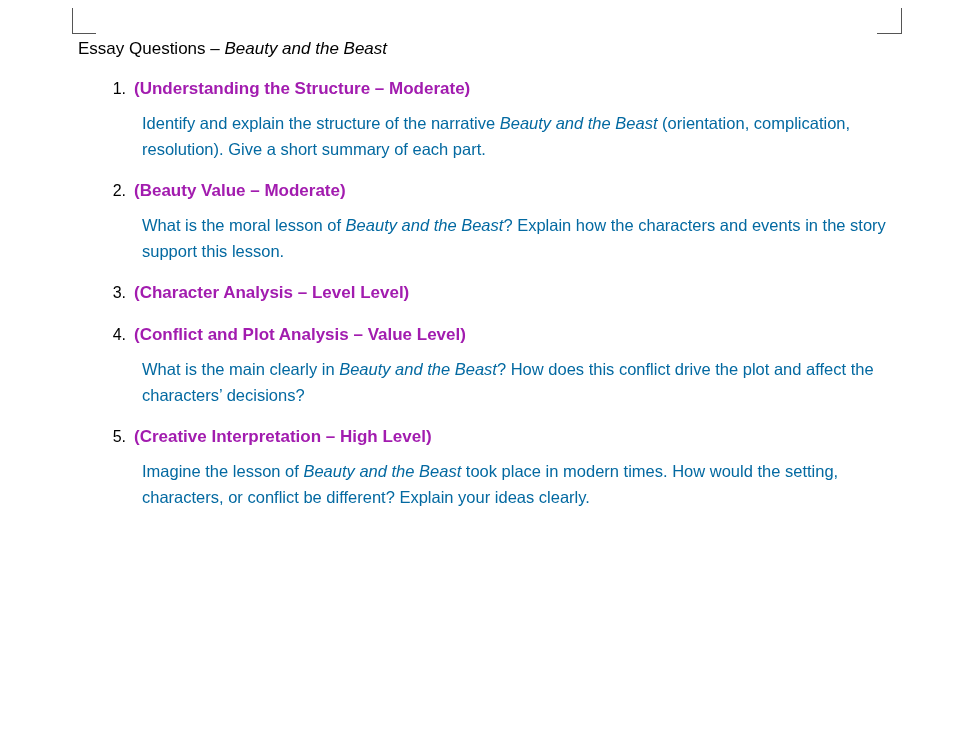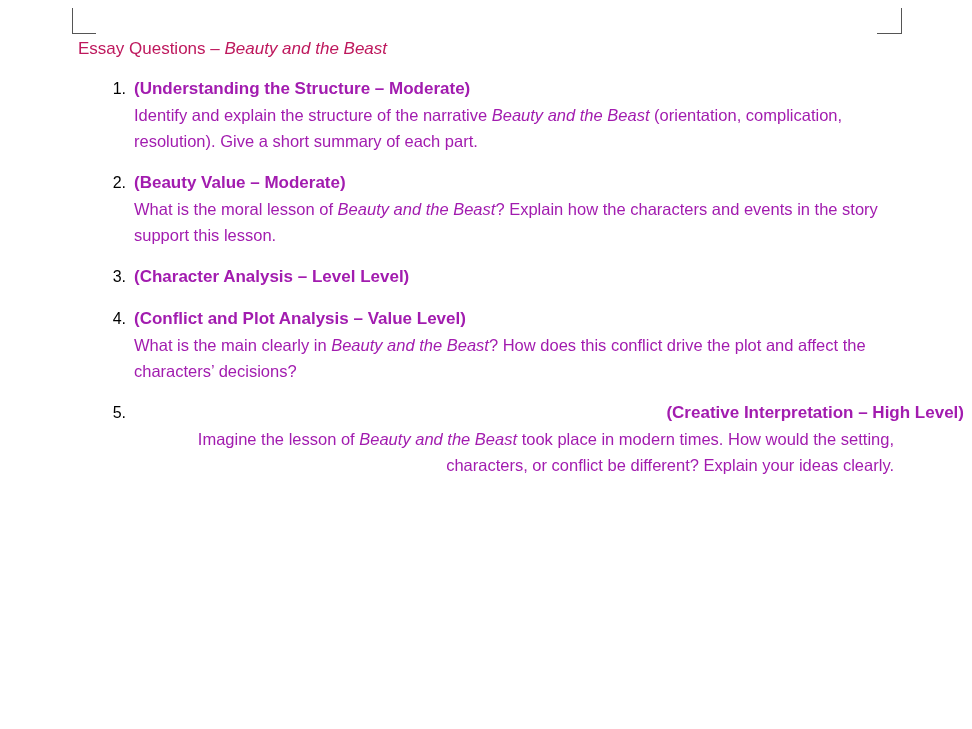--- a/index.html
+++ b/index.html
@@ -57,21 +57,21 @@
     width: 972px;
     height: 729px;
   }
 
   .doc-title {
     position: absolute;
     left: 78px;
     top: 38px;
     font-size: 17px;
     line-height: 1.3;
-    color: #be185d;
+    color: #000000;
     white-space: nowrap;
   }
   .doc-title .plain { font-style: normal; }
   .doc-title .ital { font-style: italic; }
 
   ol.questions {
     position: absolute;
     left: 78px;
     top: 76px;
     width: 830px;
@@ -80,21 +80,21 @@
     list-style: none;
     counter-reset: qnum;
   }
 
   ol.questions > li {
     position: relative;
     margin: 0 0 16px 0;
     padding: 0;
     counter-increment: qnum;
   }
-  ol.questions > li:last-child { margin-bottom: 0; text-align: right; }
+  ol.questions > li:last-child { margin-bottom: 0; }
 
   ol.questions > li .marker {
     position: absolute;
     left: -38px;
     top: 0;
     width: 30px;
     text-align: right;
     font-size: 16px;
     line-height: 26px;
     color: #000;
@@ -107,22 +107,22 @@
     font-size: 17px;
     line-height: 26px;
     font-weight: bold;
     color: #a21caf;
     margin: 0;
   }
 
   .q-body {
     font-size: 16.5px;
     line-height: 26px;
-    color: #a21caf;
-    margin: 0;
+    color: #0369a1;
+    margin: 8px;
     max-width: 760px;
   }
   .q-body i { font-style: italic; }
 </style>
 </head>
 <body>
 
 <div class="page">
 
   <div class="crop-mark crop-tl"></div>

